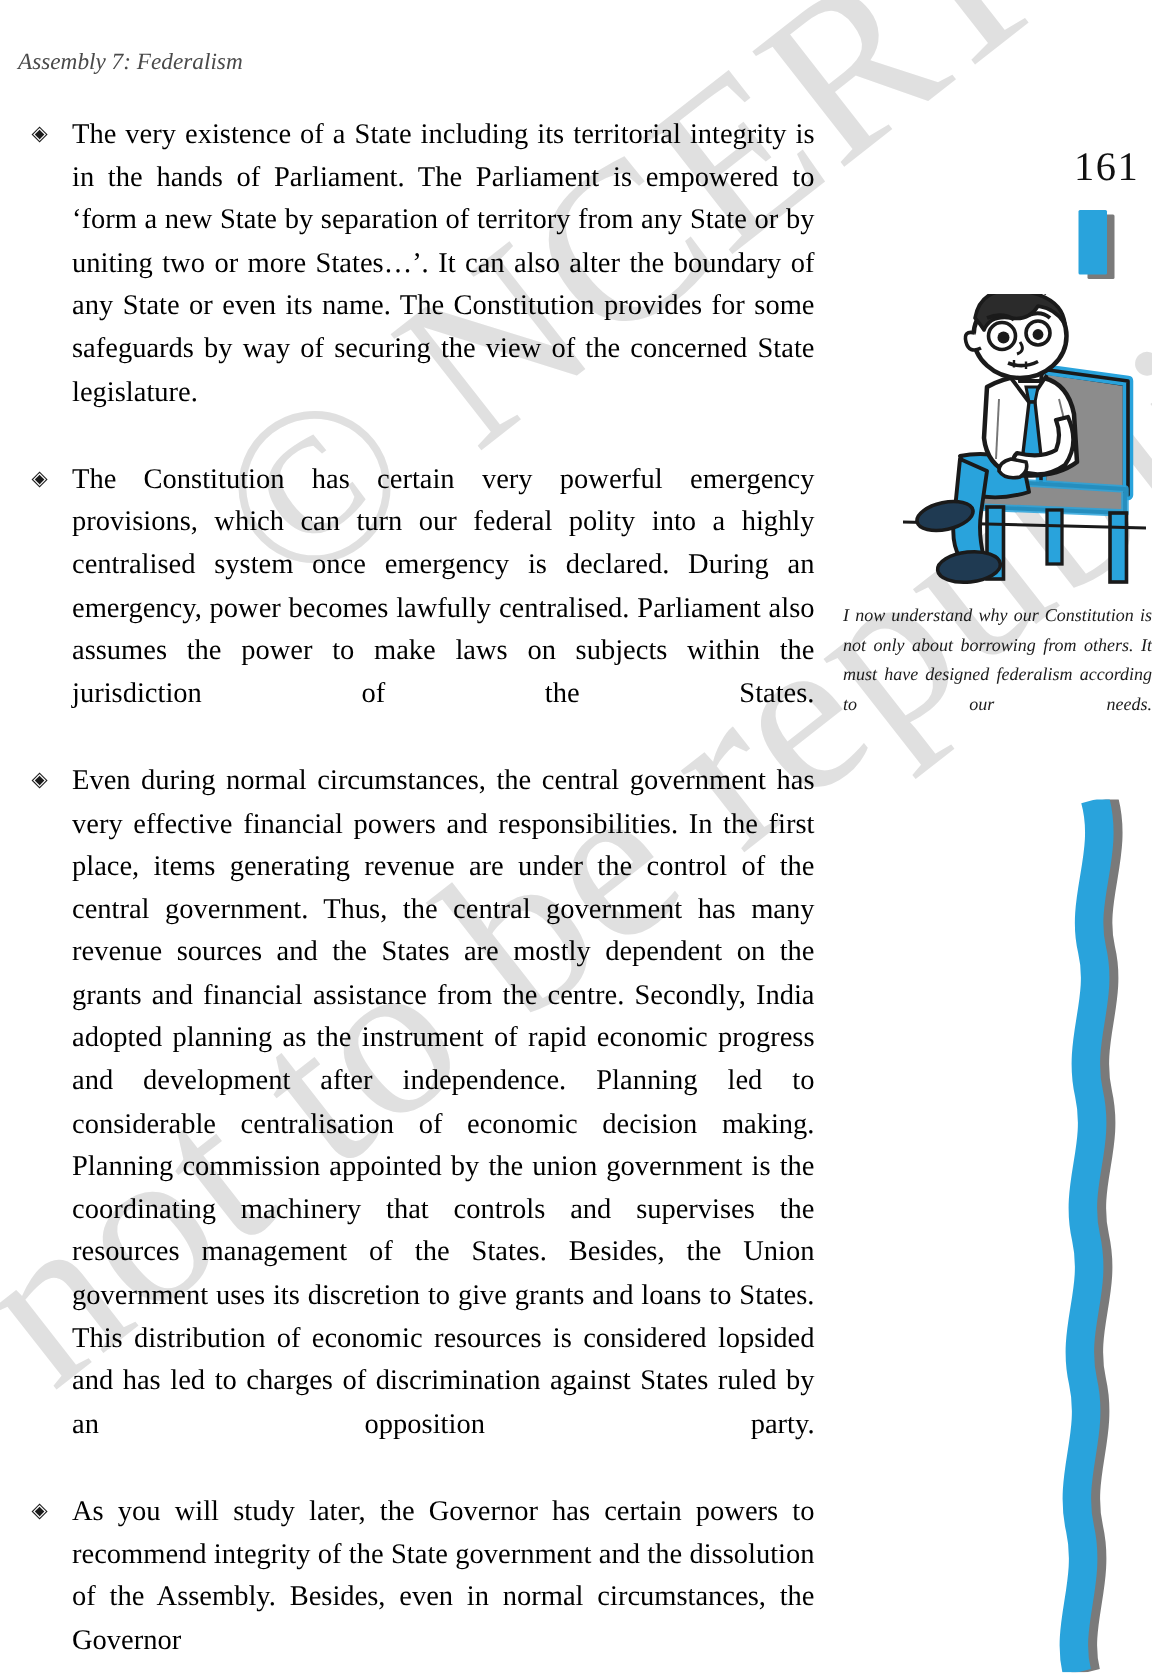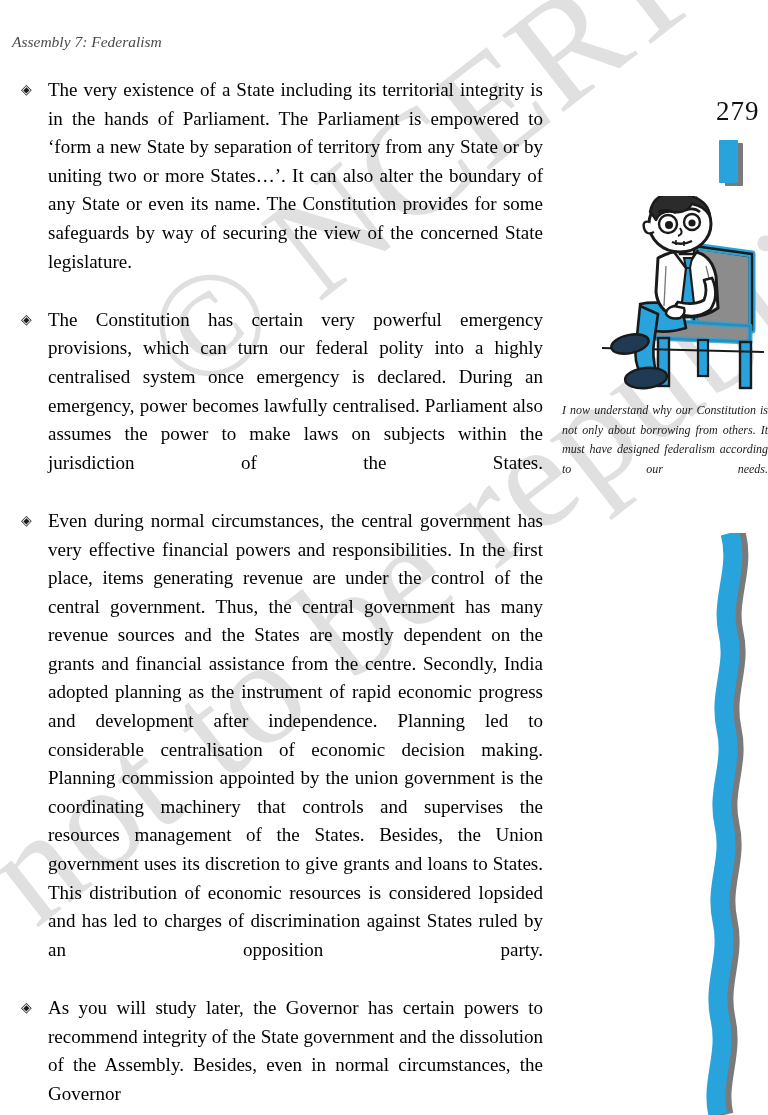--- a/index.html
+++ b/index.html
@@ -204,21 +204,21 @@
 
     <div class="bullet-item">
       <span class="bullet-mark">◈</span>
       <span class="bullet-text last">As you will study later, the Governor has certain powers to recommend integrity of the State government and the dissolution of the Assembly. Besides, even in normal circumstances, the Governor</span>
     </div>
 
   </div>
 
   <div class="right-col">
 
-    <div class="folio">279</div>
+    <div class="folio">161</div>
 
     <div class="tab-wrap">
       <div class="tab-shadow"></div>
       <div class="tab-blue"></div>
     </div>
 
     <div class="illo">
       <svg viewBox="0 0 166 200" width="166" height="200" xmlns="http://www.w3.org/2000/svg">
 
         <path d="M96 52 L150 60 L150 132 L96 126 Z" fill="#8c8c8c" stroke="#1a1a1a" stroke-width="3" stroke-linejoin="round"></path>

